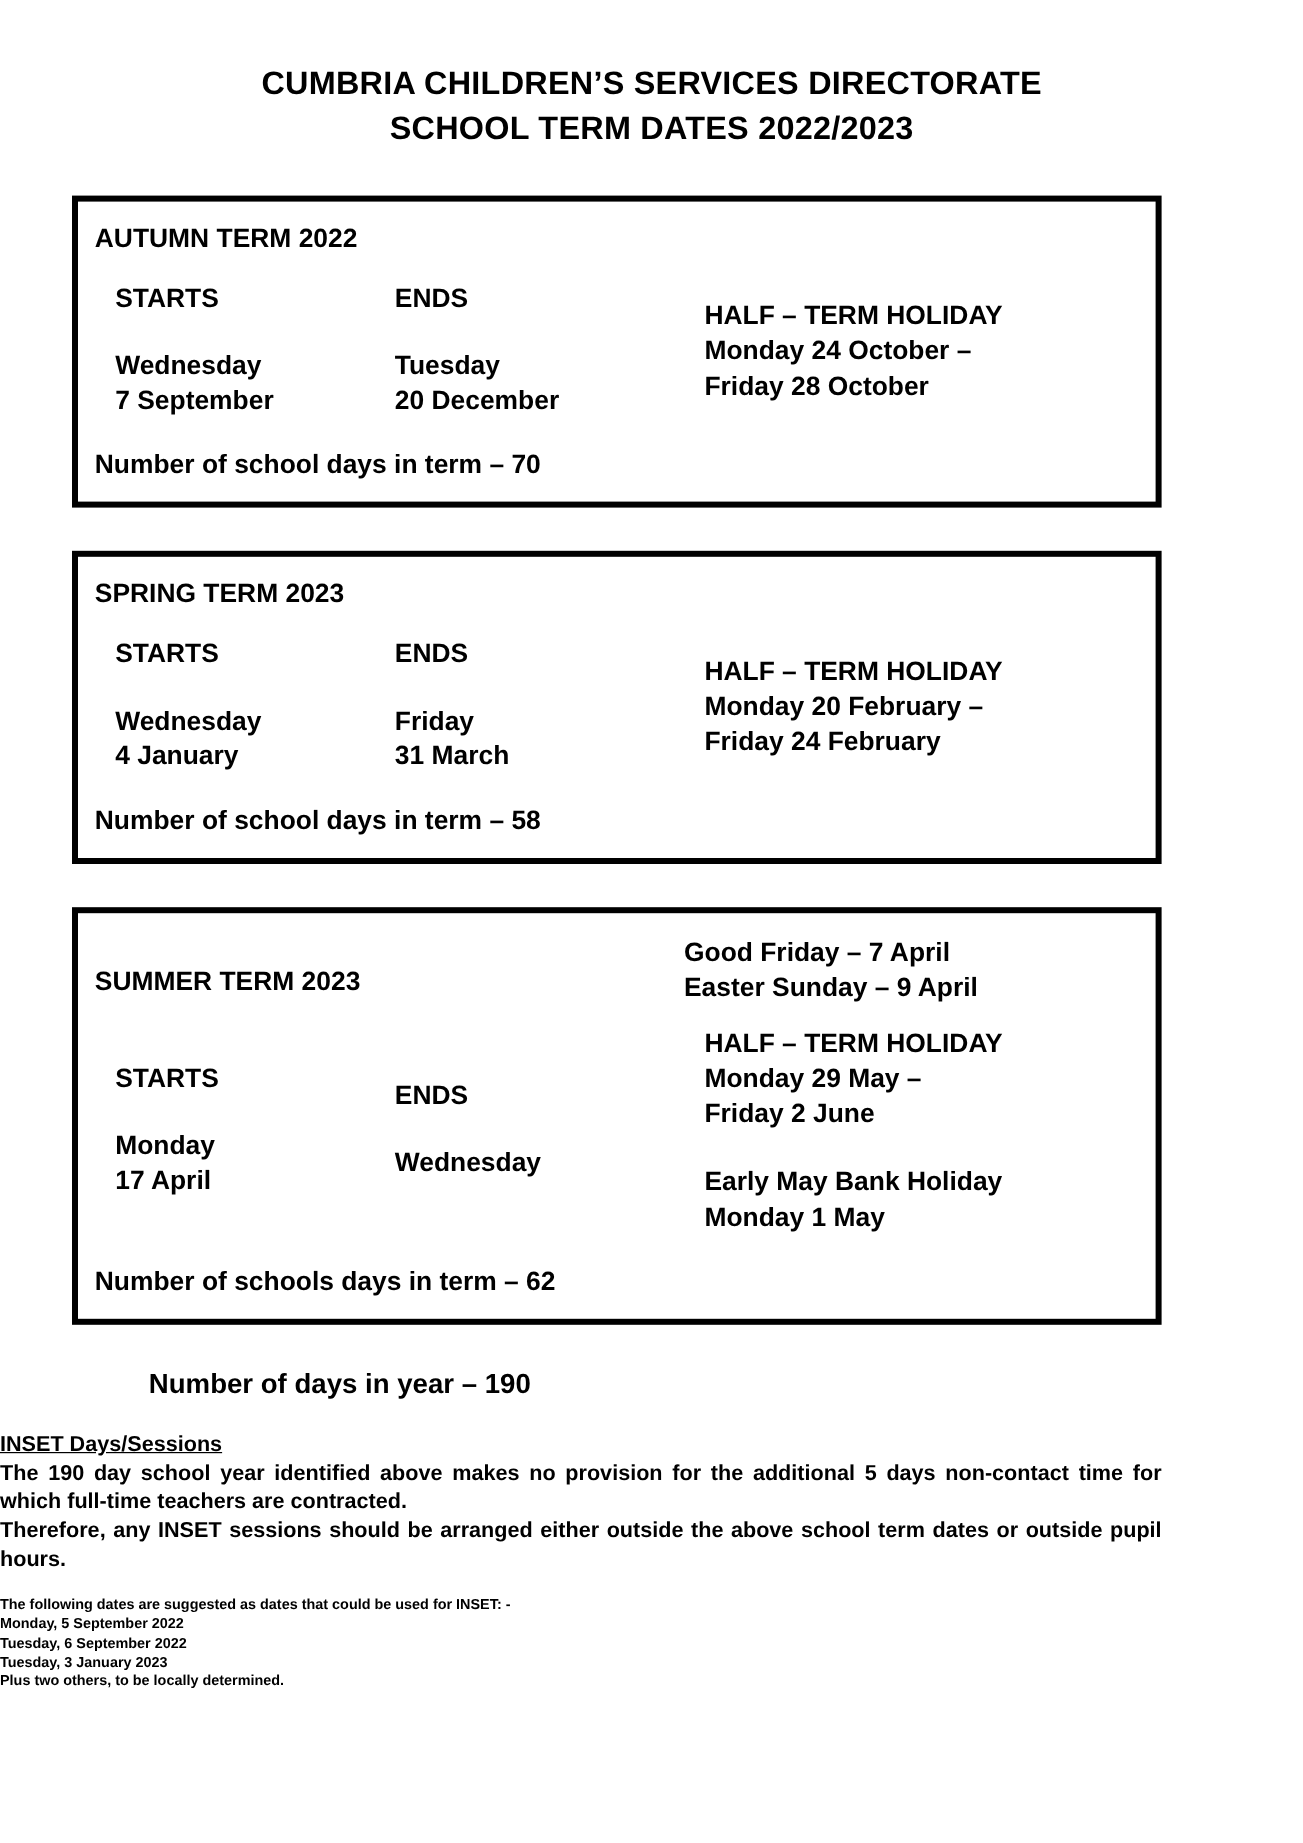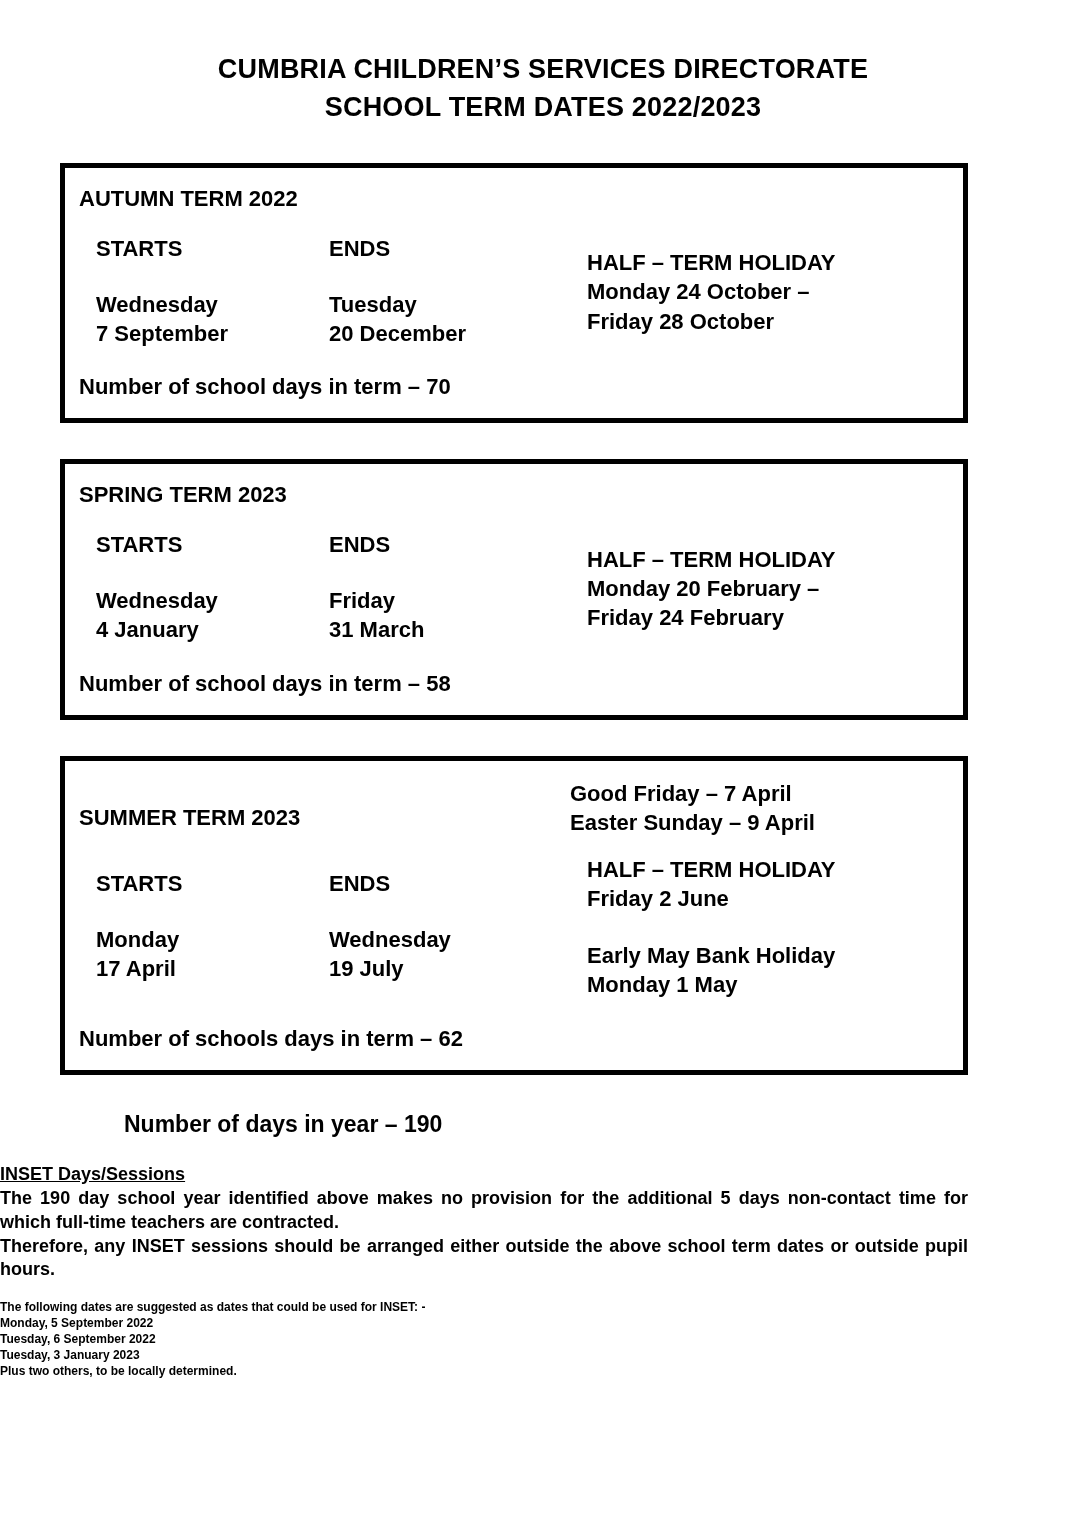--- a/index.html
+++ b/index.html
@@ -226,24 +226,24 @@
         </div>
         <div class="cols">
           <div class="col-starts">
             <div class="hdr">STARTS</div>
             <div class="val">Monday</div>
             <div class="val">17 April</div>
           </div>
           <div class="col-ends">
             <div class="hdr">ENDS</div>
             <div class="val">Wednesday</div>
-            <div class="val">19 July</div>
           </div>
           <div class="col-half">
             <div class="halfterm-title">HALF – TERM HOLIDAY</div>
+            <div class="halfterm-dates">Monday 29 May –</div>
             <div class="halfterm-dates">Friday 2 June</div>
             <div class="bank-holiday">Early May Bank Holiday</div>
             <div class="halfterm-dates">Monday 1 May</div>
           </div>
         </div>
         <div class="summer-bottom-row">
           <div class="summer-daysblock">
             <div class="days-line">Number of schools days in term – 62</div>
           </div>
         </div>

